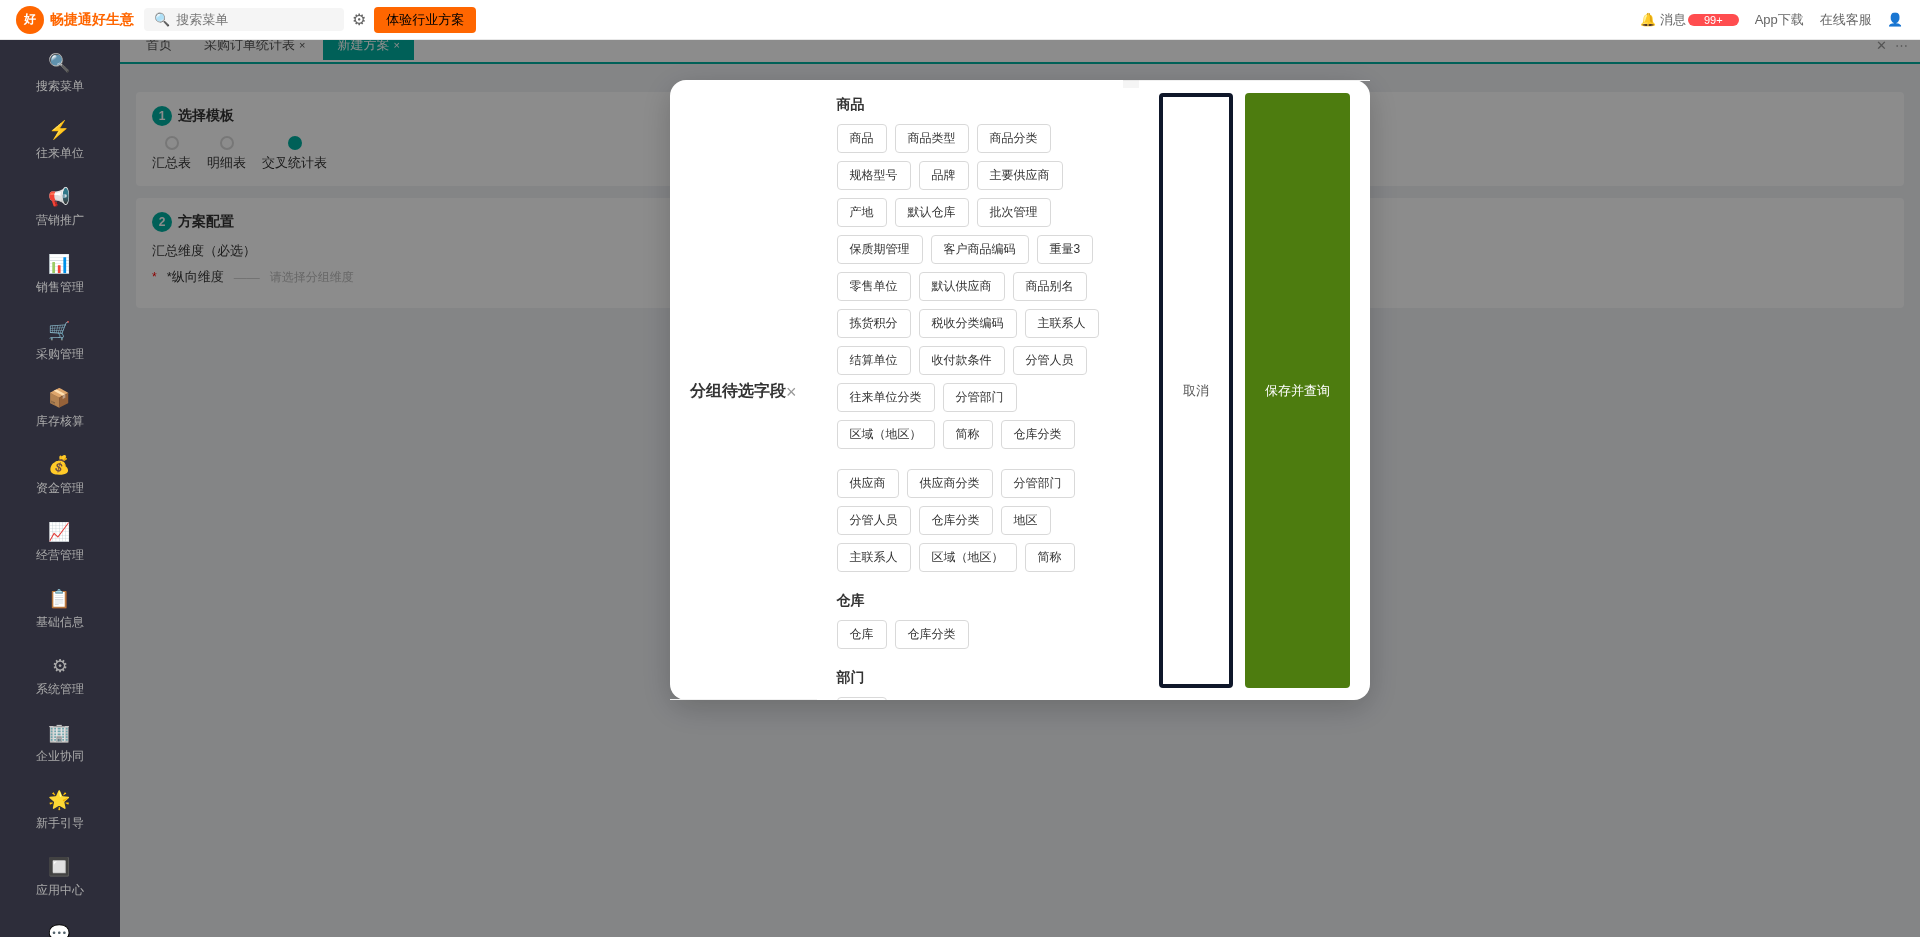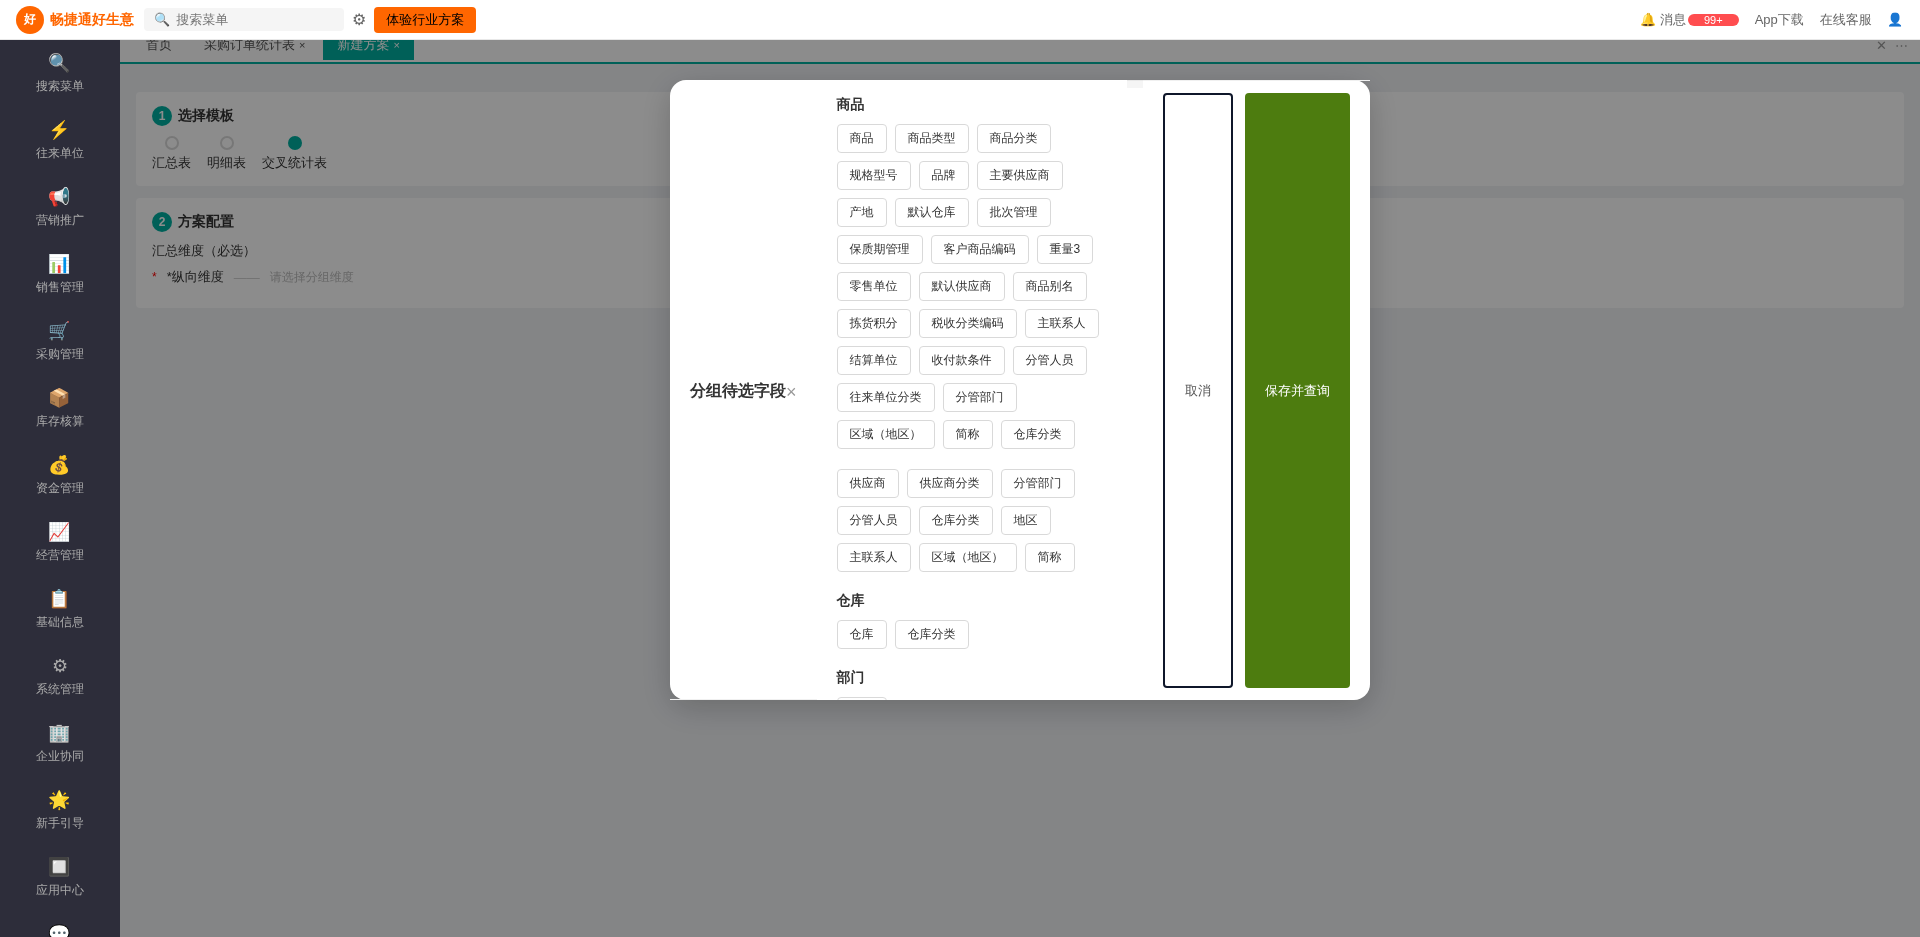--- a/index.html
+++ b/index.html
@@ -160,21 +160,21 @@
     .modal-footer {
       display: flex;
       justify-content: flex-end;
       gap: 12px;
       padding: 12px 20px;
       border-top: 1px solid #f0f0f0;
       flex-shrink: 0;
     }
     .btn-cancel {
       padding: 6px 20px;
-      border: 2px solid #0f172a;
+      border: 4px solid #0f172a;
       border-radius: 4px;
       background: #fff;
       cursor: pointer;
       font-size: 13px;
       color: #555;
     }
     .btn-confirm {
       padding: 10px 20px;
       border: none;
       border-radius: 4px;

